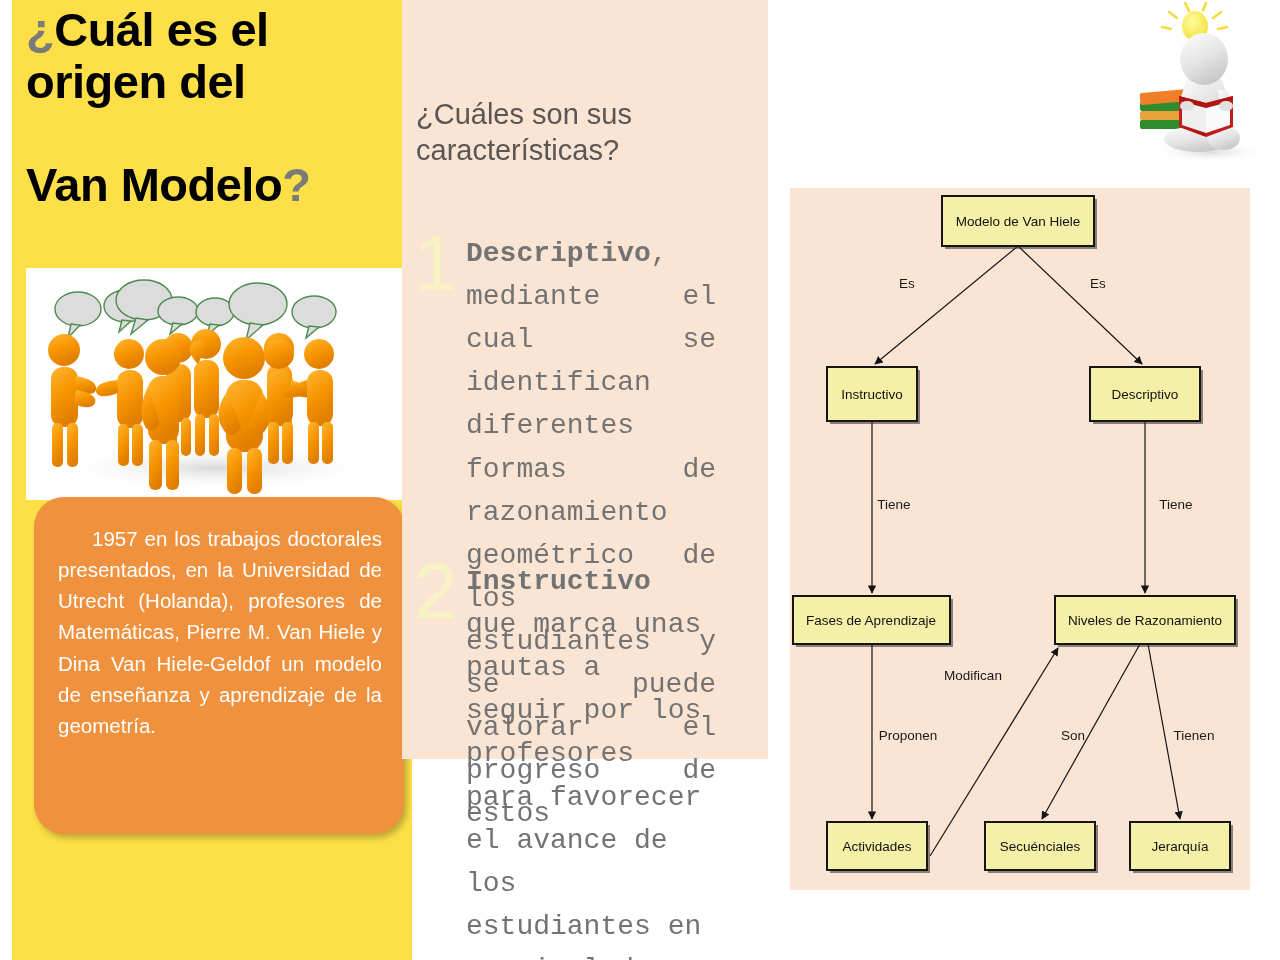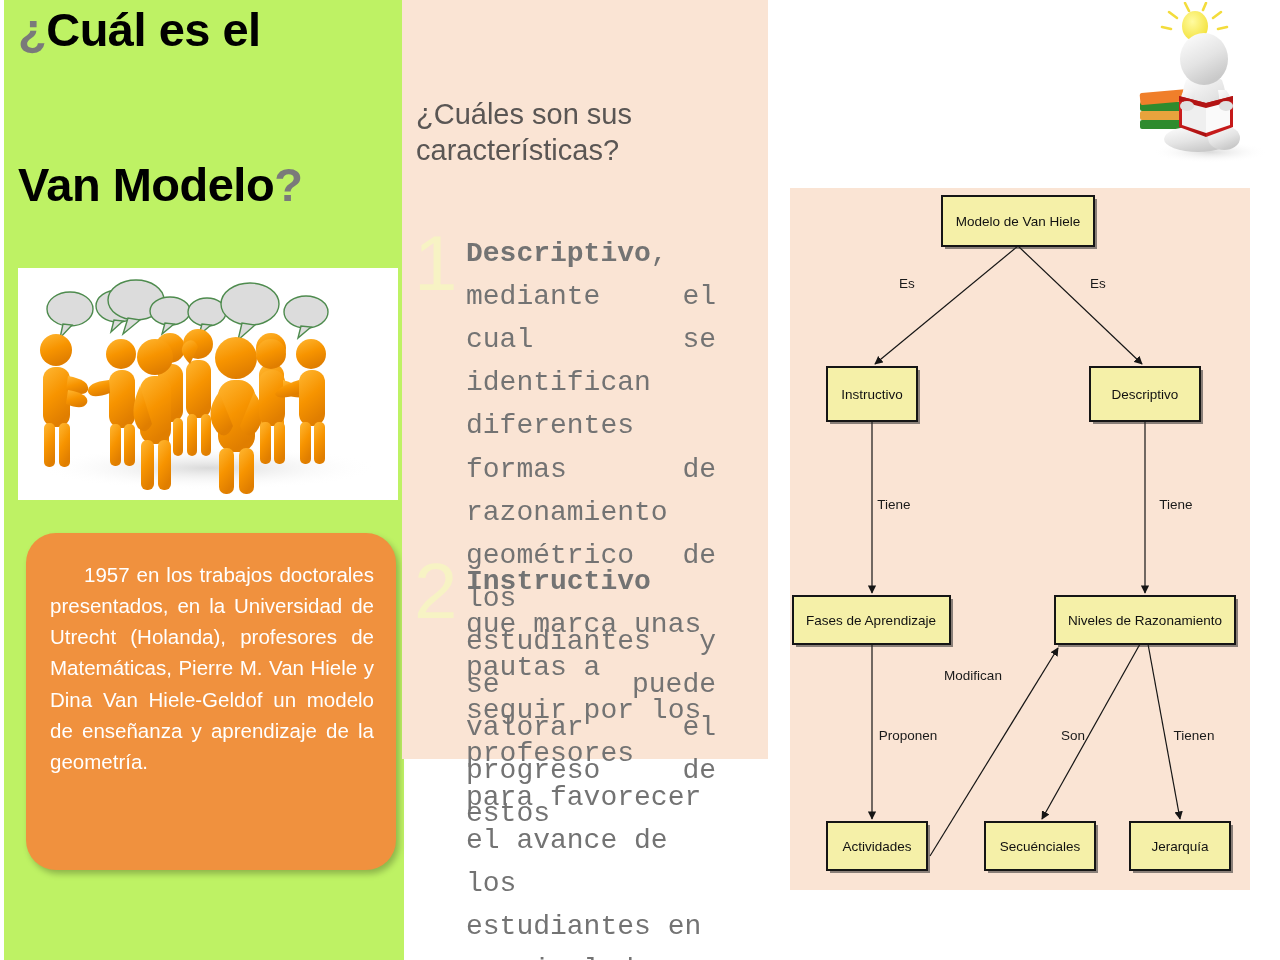--- a/index.html
+++ b/index.html
@@ -6,40 +6,39 @@
   body{
     width:1280px;height:960px;
     background:#ffffff;
     font-family:"Liberation Sans", sans-serif;
     overflow:hidden;
     position:relative;
   }
   .stage{position:absolute;left:0;top:0;width:1280px;height:960px;}
 
   
-  #left-column{position:absolute;left:4px;top:0;width:400px;height:960px;background:#bef264;}
+  #left-column{position:absolute;left:12px;top:0;width:400px;height:960px;background:#fde047;}
   #page-title{
     position:absolute;left:14px;top:4px;width:380px;
     font-size:47px;font-weight:bold;line-height:1.10;
     color:#000000;letter-spacing:-0.5px;
   }
   #page-title .q{color:#7a7a7a;font-weight:bold;}
 
   
   #people-art{position:absolute;left:14px;top:268px;width:380px;height:232px;}
   #people-art svg{display:block;}
 
   
   #origin-box{
     position:absolute;left:22px;top:497px;width:370px;height:337px;
     background:#F0913E;border-radius:30px;
     box-shadow:3px 4px 6px rgba(0,0,0,0.25);
     box-sizing:border-box;
     padding:26px 22px 10px 24px;
-    margin-top:36px;
   }
   #origin-box .txt{
     color:#ffffff;font-size:20.5px;line-height:1.52;
     text-align:justify;text-indent:34px;
     font-family:"Liberation Sans", sans-serif;
   }
 
   
   #middle-column{
     position:absolute;left:402px;top:0;width:366px;height:759px;
@@ -86,21 +85,21 @@
 </style>
 </head>
 <body>
 
 <div class="stage">
 
   <div id="left-column">
 
     <div id="page-title">
       <span class="q">¿</span><span>Cuál es el</span><br>
-      <br>
+      <span>origen del</span><br>
       <br>
       <span>Van Modelo</span><span class="q">?</span>
     </div>
 
     <div id="people-art">
       <svg width="380" height="232" viewBox="0 0 380 232" xmlns="http://www.w3.org/2000/svg">
         <defs>
           <linearGradient id="orangeG" x1="0" y1="0" x2="0.4" y2="1">
             <stop offset="0%" stop-color="#FFB733"></stop>
             <stop offset="55%" stop-color="#F79400"></stop>

